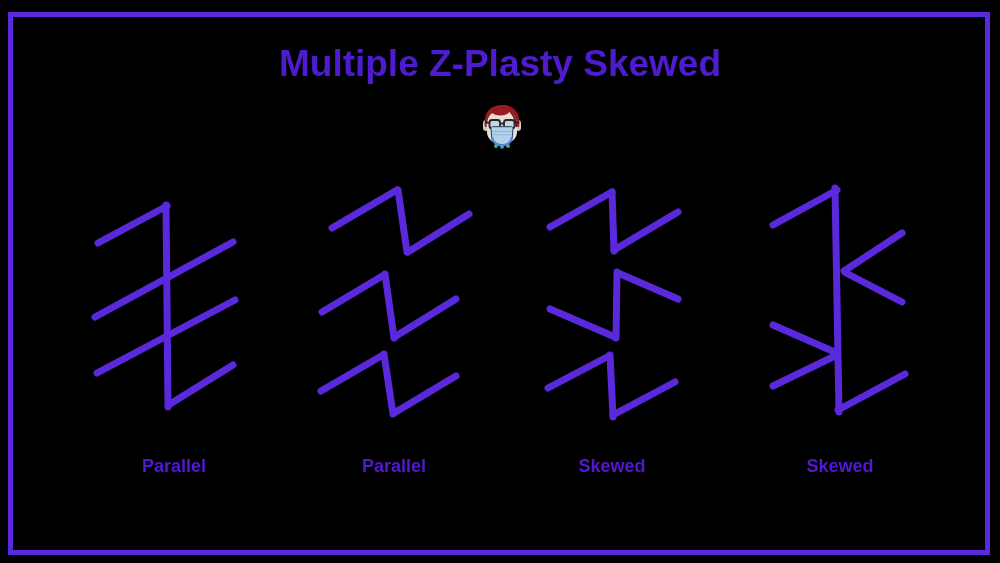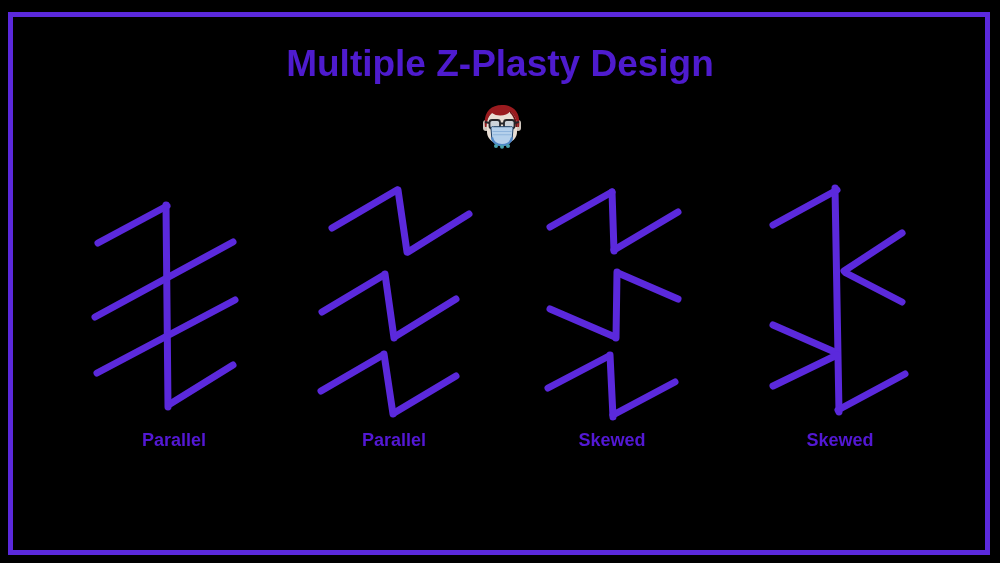--- a/index.html
+++ b/index.html
@@ -67,41 +67,41 @@
     stroke-width: 7;
     stroke-linecap: round;
   }
   .d1 { left: 90px;  top: 200px; }
   .d2 { left: 315px; top: 186px; }
   .d3 { left: 544px; top: 188px; }
   .d4 { left: 769px; top: 186px; }
 
   .dlabel {
     position: absolute;
-    top: 430px;
+    top: 456px;
     transform: translateX(-50%);
     font-size: 18px;
     font-weight: bold;
     line-height: 1.2;
     color: var(--label-text, #5318D4);
     white-space: nowrap;
   }
   .l1 { left: 174px; }
   .l2 { left: 394px; }
   .l3 { left: 612px; }
   .l4 { left: 840px; }
 </style>
 </head>
 <body>
 
 <div class="canvas">
 
   <div class="frame"></div>
 
-  <h1 class="title">Multiple Z-Plasty Design</h1>
+  <h1 class="title">Multiple Z-Plasty Skewed</h1>
 
   <div class="avatar">
     <svg viewBox="0 0 40 44" width="40" height="44">
       <rect class="part-ear" x="1" y="16" width="6" height="11" rx="3"></rect>
       <rect class="part-ear" x="33" y="16" width="6" height="11" rx="3"></rect>
       <rect class="part-skin" x="5" y="7" width="30" height="32" rx="11"></rect>
       <path class="part-hair" d="M3,23 C1,9 8,1 20,1 C32,1 39,9 37,23 L35.5,23 C35,15 32,10 28,7.5 C25,12 15,13 10,9 C6.5,12 5,16 4.5,23 Z"></path>
       <path class="part-hair-shadow" d="M28,7.5 C32,10 35,15 35.5,23 L33.5,23 C33,16 31,11.5 28,9 Z"></path>
       <rect class="part-lens" x="7.5" y="16" width="10.5" height="8.5" rx="2.5"></rect>
       <rect class="part-lens" x="22" y="16" width="10.5" height="8.5" rx="2.5"></rect>

